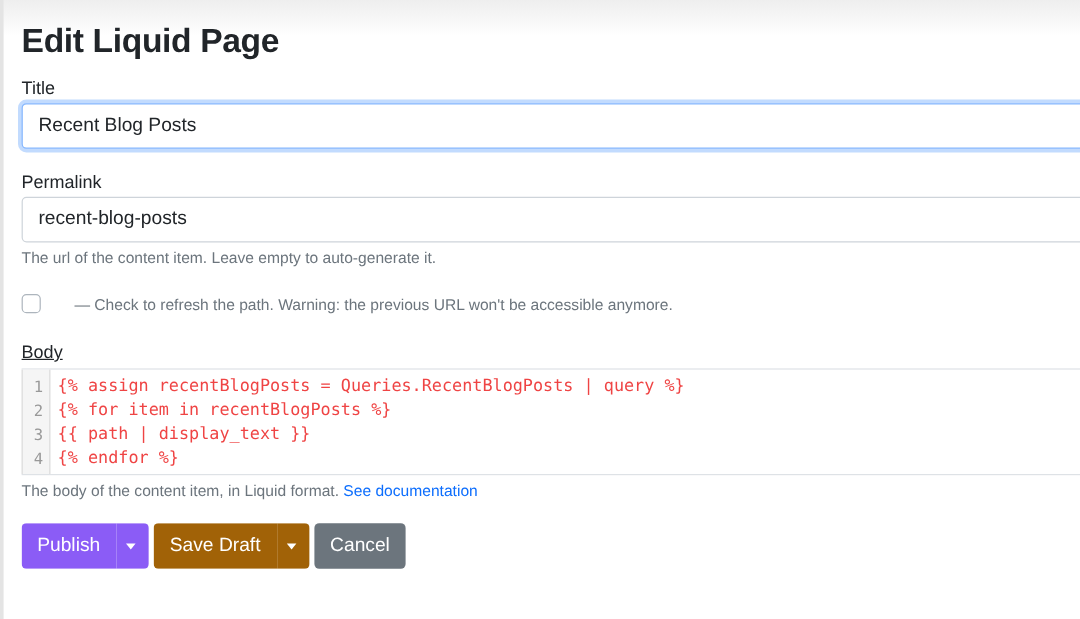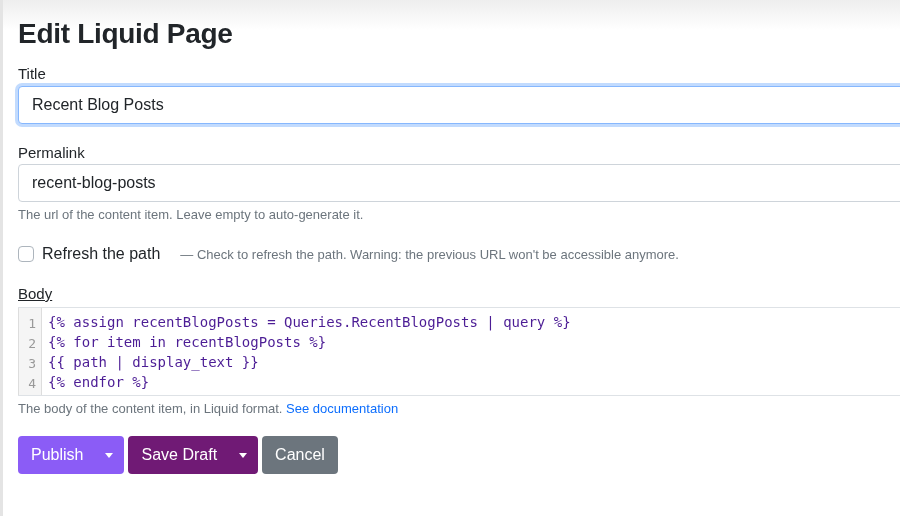--- a/index.html
+++ b/index.html
@@ -66,35 +66,35 @@
       padding-top: 6px;
     }
     .gutter div {
       font-family: "DejaVu Sans Mono", "Liberation Mono", monospace;
       font-size: 13px; line-height: 20px; color: #999999; text-align: right;
       padding-right: 5px;
     }
     .code { padding-top: 4px; padding-left: 6px; }
     .code div {
       font-family: "DejaVu Sans Mono", "Liberation Mono", monospace;
-      font-size: 14px; line-height: 20px; color: #4c1d95; white-space: pre;
+      font-size: 14px; line-height: 20px; color: #ef4444; white-space: pre;
     }
     .buttons {
       position: absolute; left: 0; top: 436px; display: flex; gap: 4px;
     }
     .btn {
       height: 38px; border: none; border-radius: 4px;
       font-family: "Liberation Sans", "DejaVu Sans", sans-serif;
       font-size: 16px; padding: 0 13px; display: flex; align-items: center;
       color: #fff; cursor: pointer;
     }
     .btn-group { display: flex; border-radius: 4px; overflow: hidden; }
     .btn-group .btn { border-radius: 0; }
     .btn-success { background: #8b5cf6; }
-    .btn-primary { background: #701a75; }
+    .btn-primary { background: #a16207; }
     .btn-info { background: #0dcaf0; color: #000; }
     .btn-secondary { background: #6c757d; }
     .caret {
       width: 0; height: 0; border-left: 4px solid transparent;
       border-right: 4px solid transparent; border-top: 5px solid #fff;
     }
     .toggle { padding: 0 11px 0 8px; }
   </style>
 </head>
 <body>
@@ -107,21 +107,20 @@
 
   <label class="label" style="top:65px;">Title</label>
   <input class="input focused" style="top: 86px;" type="text" value="Recent Blog Posts">
 
   <label class="label" style="top:144px;">Permalink</label>
   <input class="input" style="top: 164px;" type="text" value="recent-blog-posts">
   <div class="hint" style="top:207px;">The url of the content item. Leave empty to auto-generate it.</div>
 
   <div class="check-row">
     <div class="checkbox"></div>
-    <span class="check-label">Refresh the path</span>
     <span class="check-hint">— Check to refresh the path. Warning: the previous URL won't be accessible anymore.</span>
   </div>
 
   <label class="label" style="top:285px;text-decoration:underline;">Body</label>
   <div class="editor">
     <div class="gutter">
       <div>1</div>
       <div>2</div>
       <div>3</div>
       <div>4</div>

